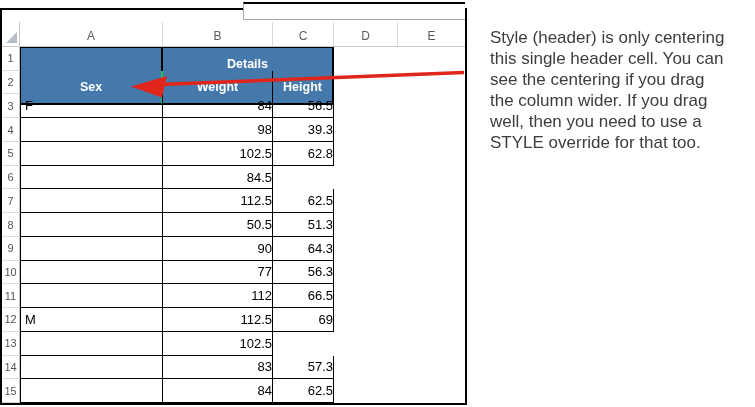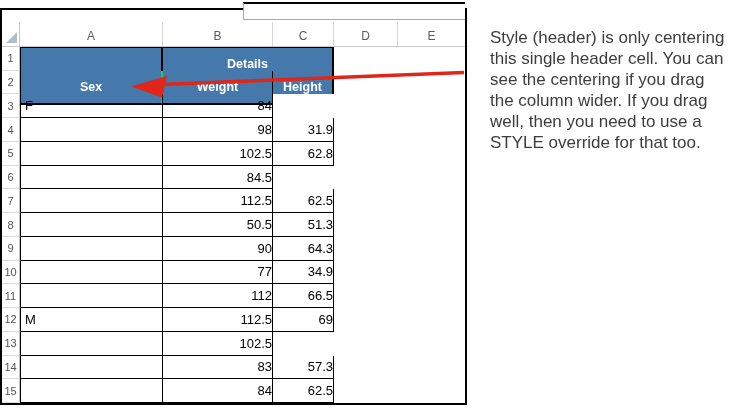--- a/index.html
+++ b/index.html
@@ -99,28 +99,29 @@
           <div class="cell blue a2">Sex</div>
           <div class="cell blue b2">Weight</div>
           <div class="cell blue c2">Height</div>
           <div class="cell rest"></div>
         </div>
 
   <div class="row">
     <div class="cell numcell">3</div>
     <div class="cell a">F</div>
     <div class="cell b numval">84</div>
+    <div class="cell c numval">56.5</div>
     <div class="cell rest"></div>
   </div>
 
   <div class="row">
     <div class="cell numcell">4</div>
     <div class="cell a"></div>
     <div class="cell b numval">98</div>
-    <div class="cell c numval">31.9</div>
+    <div class="cell c numval">39.3</div>
     <div class="cell rest"></div>
   </div>
 
   <div class="row">
     <div class="cell numcell">5</div>
     <div class="cell a"></div>
     <div class="cell b numval">102.5</div>
     <div class="cell c numval">62.8</div>
     <div class="cell rest"></div>
   </div>
@@ -153,21 +154,21 @@
     <div class="cell a"></div>
     <div class="cell b numval">90</div>
     <div class="cell c numval">64.3</div>
     <div class="cell rest"></div>
   </div>
 
   <div class="row">
     <div class="cell numcell">10</div>
     <div class="cell a"></div>
     <div class="cell b numval">77</div>
-    <div class="cell c numval">34.9</div>
+    <div class="cell c numval">56.3</div>
     <div class="cell rest"></div>
   </div>
 
   <div class="row">
     <div class="cell numcell">11</div>
     <div class="cell a"></div>
     <div class="cell b numval">112</div>
     <div class="cell c numval">66.5</div>
     <div class="cell rest"></div>
   </div>

